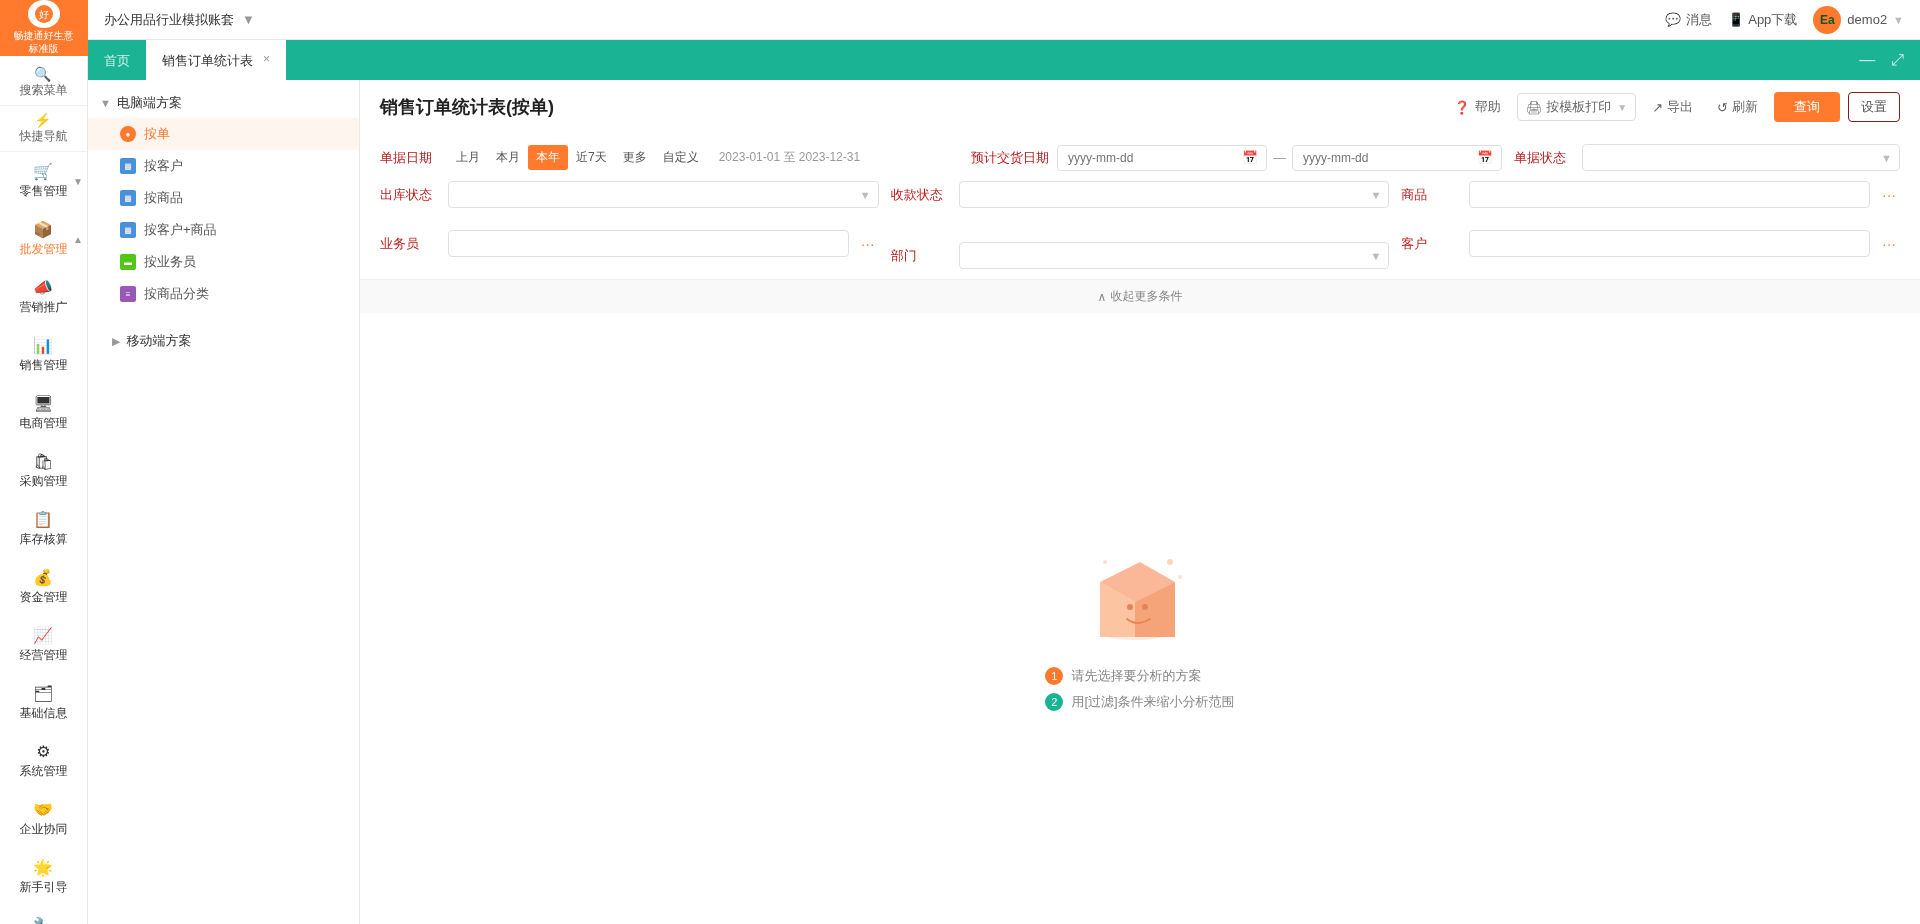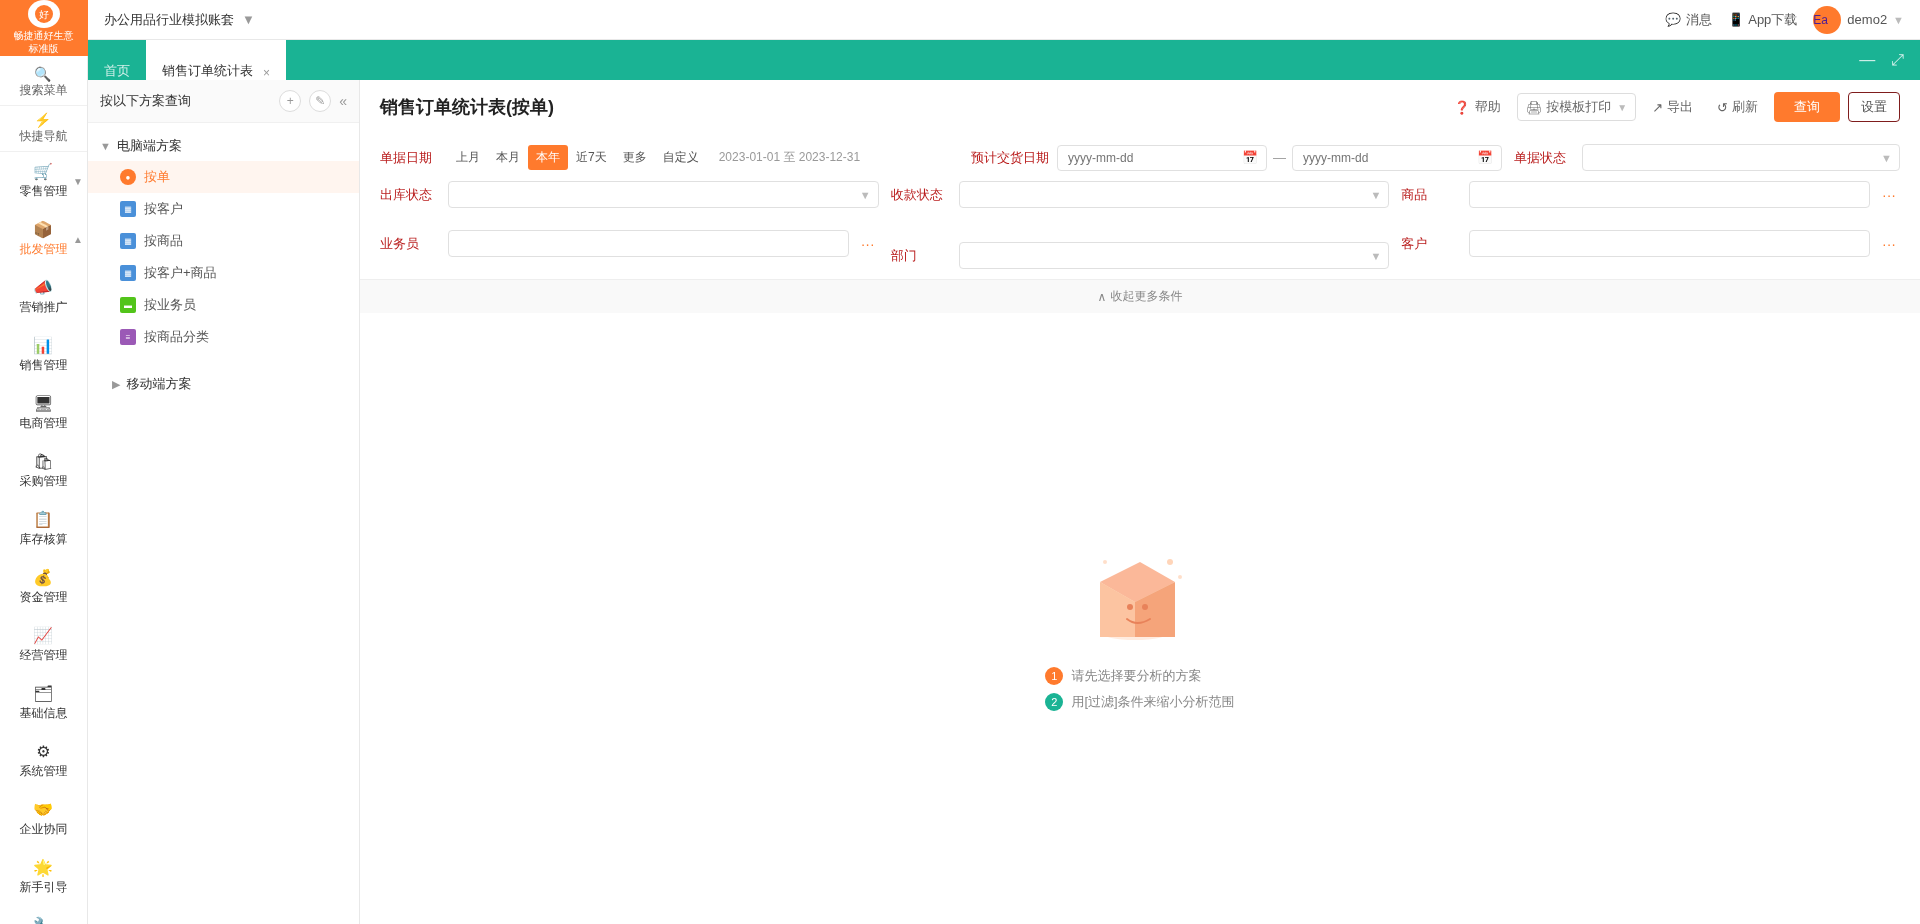--- a/index.html
+++ b/index.html
@@ -126,38 +126,40 @@
       cursor: pointer;
       color: #555;
     }
     .user-avatar {
       width: 28px;
       height: 28px;
       border-radius: 50%;
       background: #ff7a2d;
       display: flex;
       align-items: center;
-      color: #4c1d95;
-      font-size: 12px;
+      justify-content: center;
+      color: #14532d;
+      font-size: 12px;
+      font-weight: bold;
     }
 
     
     .tab-bar {
       height: 40px;
       background: #1ab394;
       display: flex;
       align-items: center;
       padding: 0 0;
       flex-shrink: 0;
     }
     .tab-item {
       height: 40px;
-      padding: 0 16px;
-      display: flex;
-      align-items: flex-end;
+      padding: 12px 16px;
+      display: flex;
+      align-items: flex-start;
       gap: 6px;
       color: rgba(255,255,255,0.8);
       cursor: pointer;
       font-size: 13px;
       white-space: nowrap;
     }
     .tab-item.active {
       background: #fff;
       color: #333;
       font-size: 13px;
@@ -678,32 +680,20 @@
     </div>
     <div class="tab-controls">
       <span class="tab-ctrl-btn">—</span>
       <span class="tab-ctrl-btn">⤢</span>
     </div>
   </div>
 
   <div class="page-content">
 
     <div class="left-panel">
-      <div class="left-panel-header">
-        <span class="left-panel-title">按以下方案查询</span>
-        <div class="left-panel-actions">
-          <div class="icon-btn">
-            <span>+</span>
-          </div>
-          <div class="icon-btn">
-            <span>✎</span>
-          </div>
-          <span class="collapse-btn">«</span>
-        </div>
-      </div>
 
       <div class="scheme-section">
         <div class="scheme-section-header">
           <span class="scheme-arrow">▼</span>
           <span class="scheme-section-title">电脑端方案</span>
         </div>
 
         <div class="scheme-item active">
           <div class="scheme-icon" style="font-size:8px;">●</div>
           <span>按单</span>

